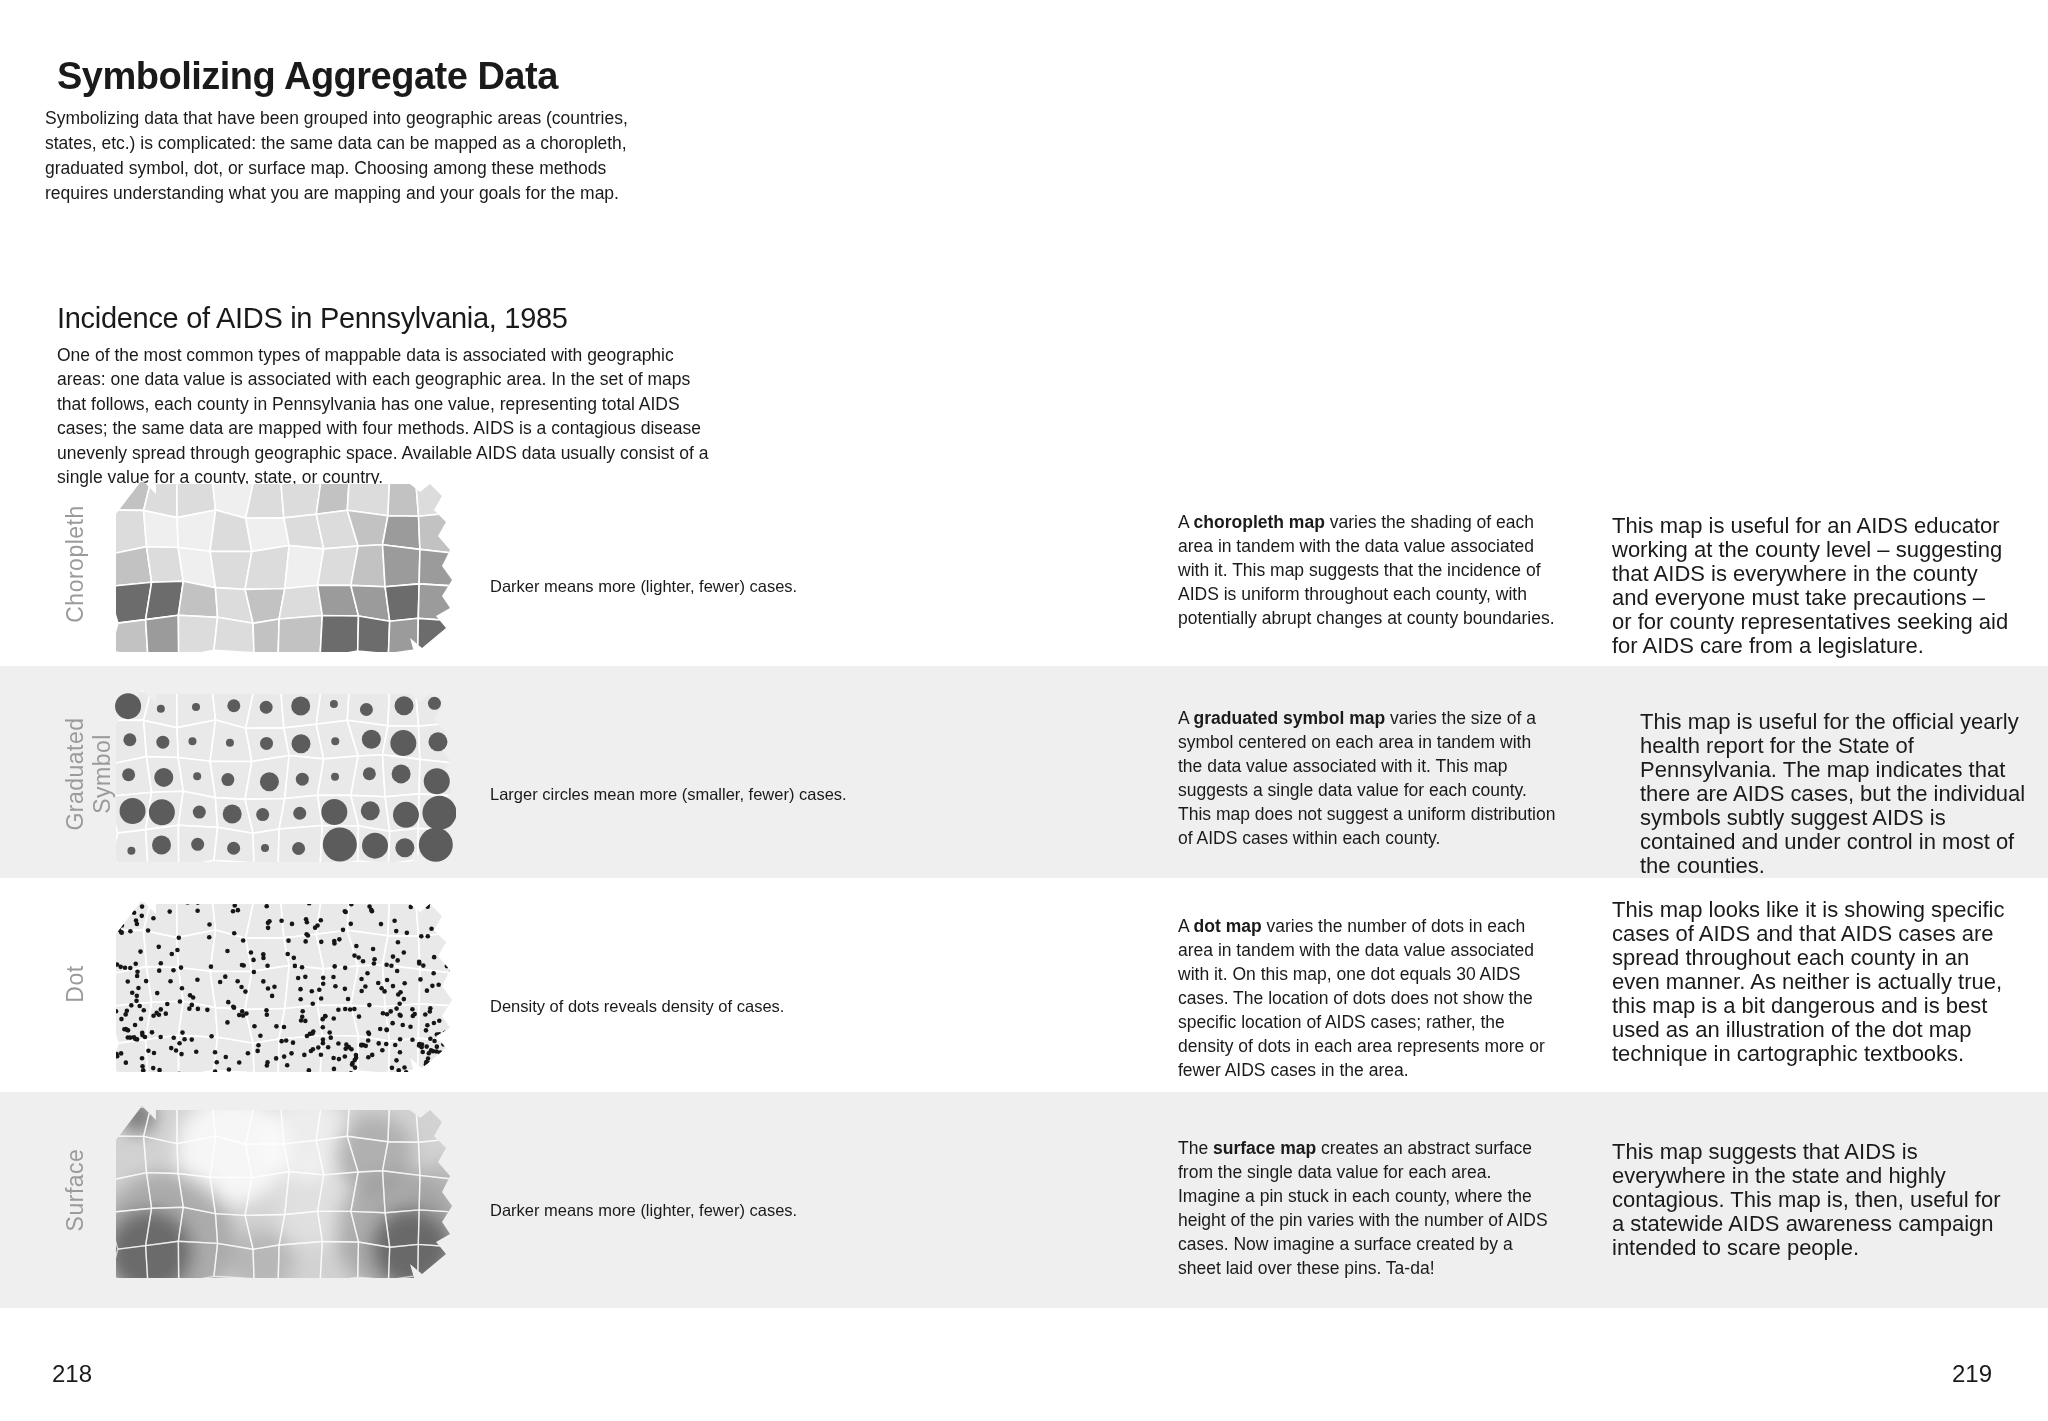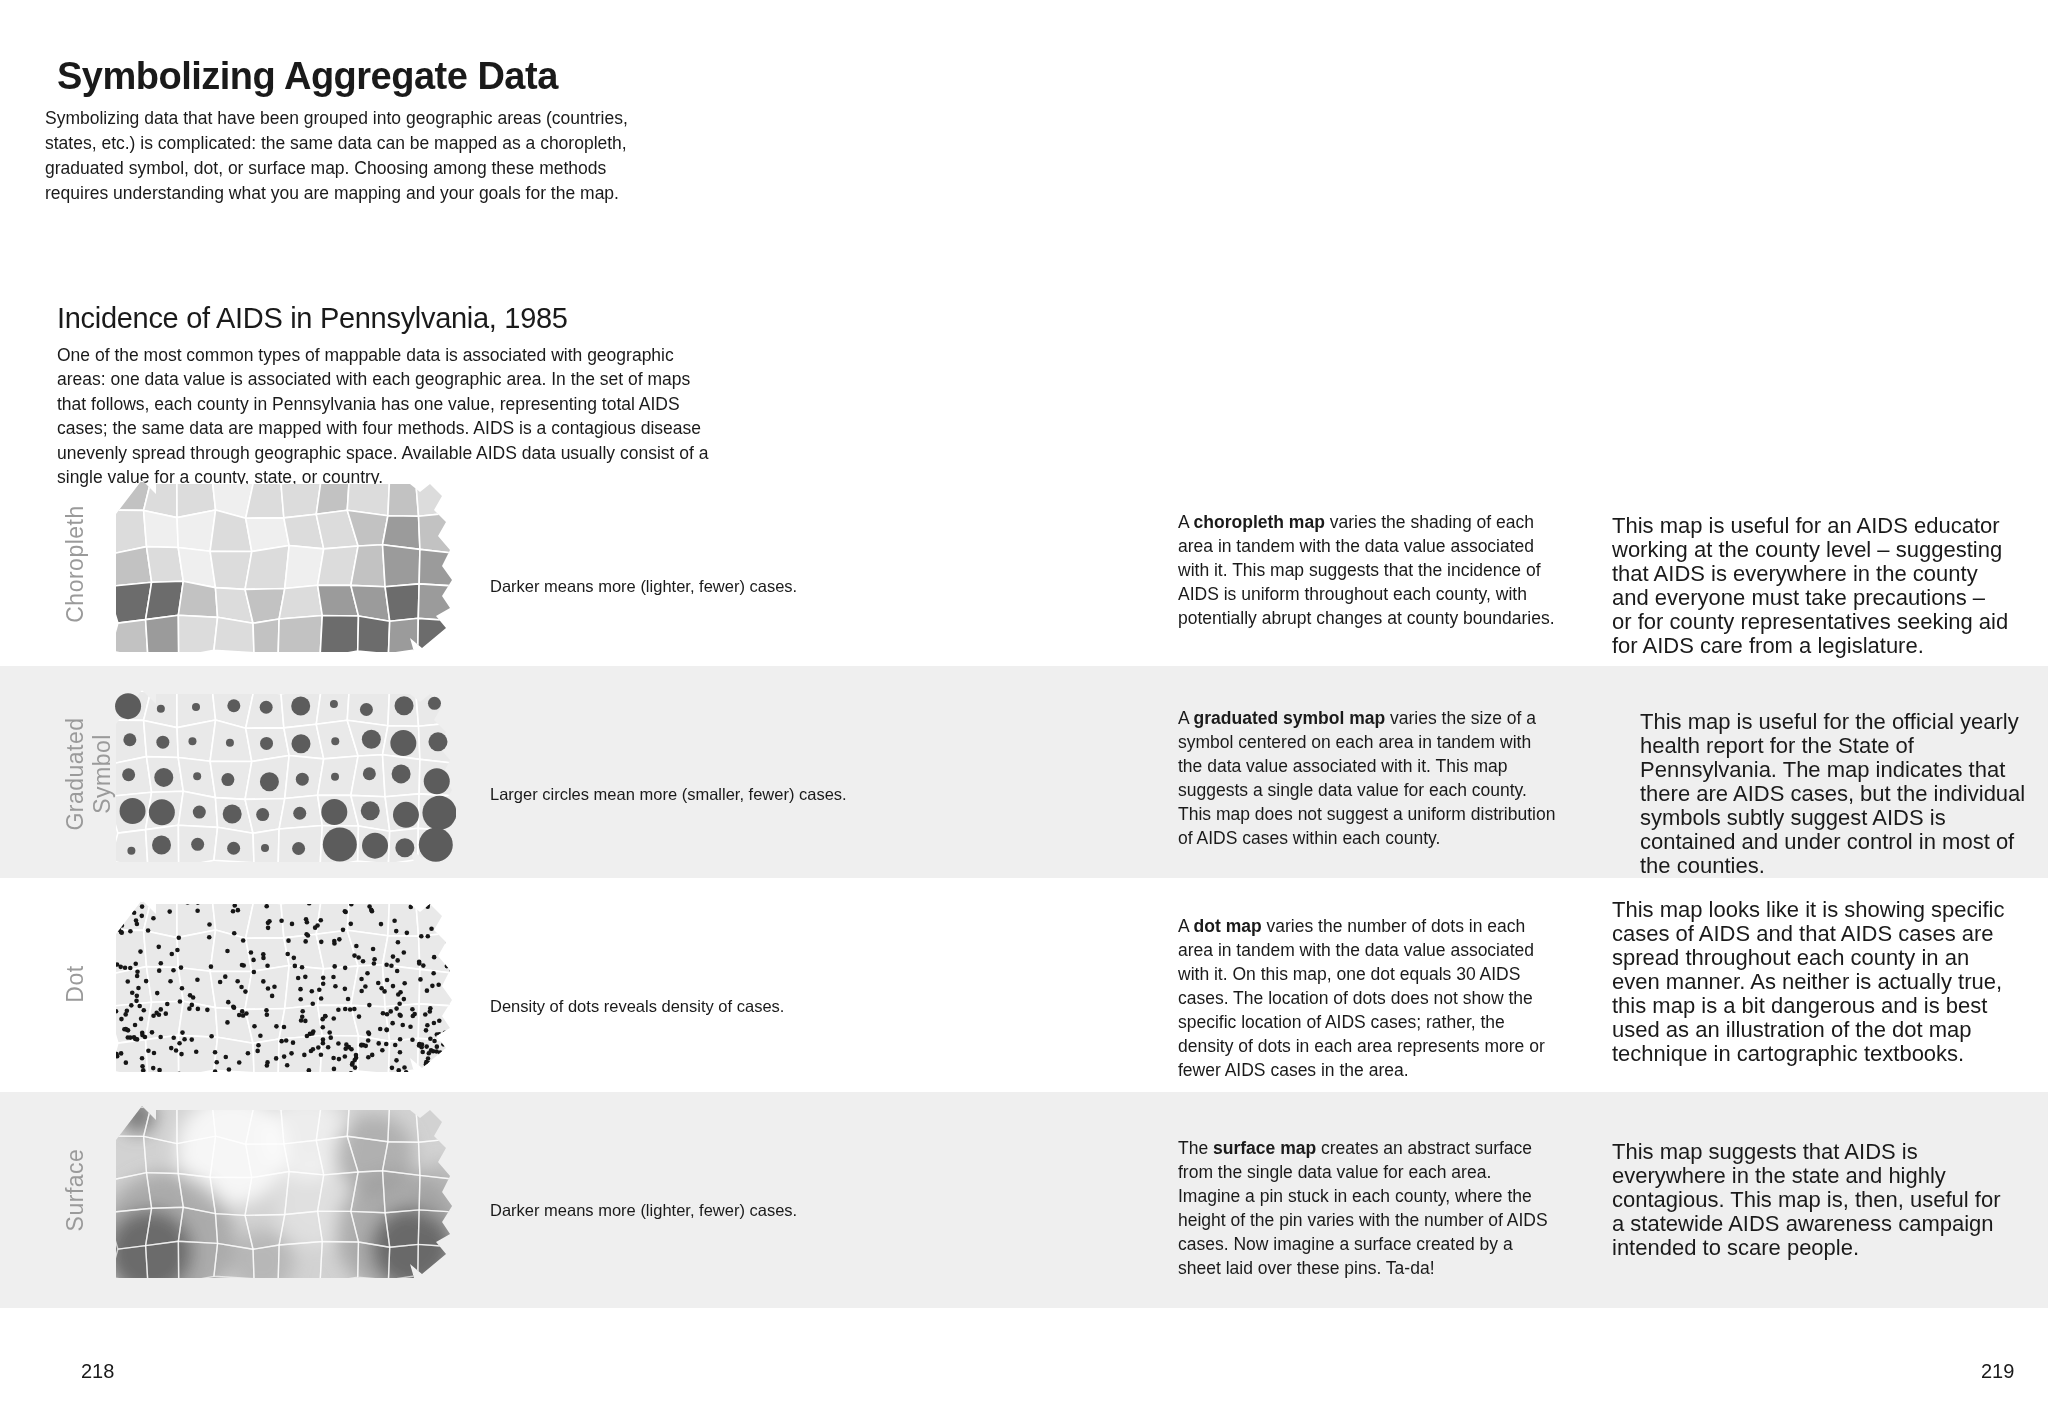--- a/index.html
+++ b/index.html
@@ -18,21 +18,21 @@
   .row-label{
     position:absolute;z-index:1;width:180px;height:32px;left:-12px;
     transform:rotate(-90deg);transform-origin:center;
     text-align:center;font-size:23px;color:#9a9a9a;letter-spacing:0.5px;
   }
   .map-svg{position:absolute;z-index:1;}
   .caption{left:490px;width:420px;font-size:16.5px;line-height:22px;}
   .desc{left:1178px;width:378px;font-size:17.5px;line-height:24px;}
   .usecol{left:1612px;width:398px;font-size:22px;line-height:24px;}
   .desc strong{font-weight:700;}
-  .pageno{font-size:20px;margin-left:29px;}
+  .pageno{font-size:24px;}
 </style>
 </head>
 <body>
 
 <div class="page">
 
   <div class="band band2"></div>
   <div class="band band4"></div>
 
   <h1 class="abs page-title">Symbolizing Aggregate Data</h1>

